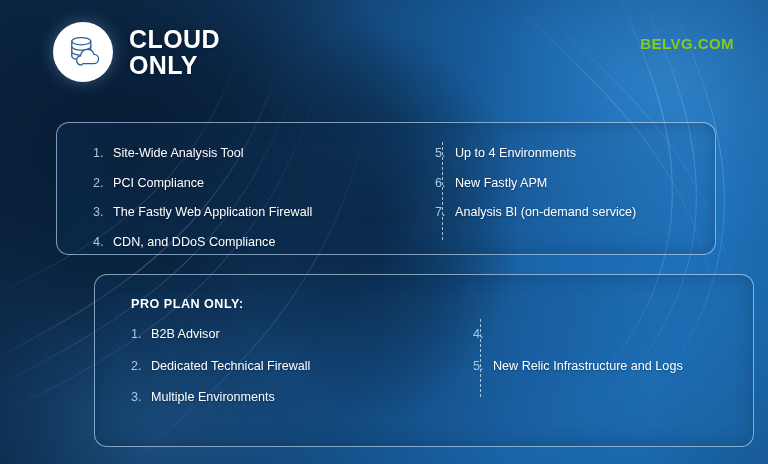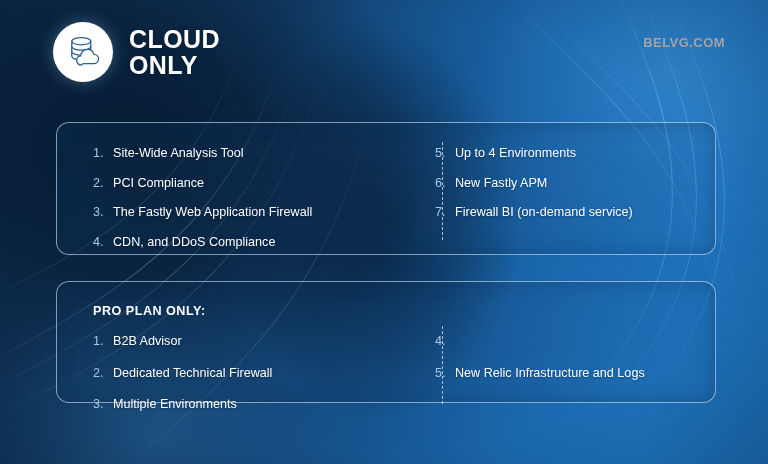--- a/index.html
+++ b/index.html
@@ -73,21 +73,21 @@
   .bg-streaks { position: absolute; inset: 0; }
   .bg-vig {
     position: absolute; inset: 0;
     background: radial-gradient(ellipse 86% 90% at 50% 50%,
         rgba(0,0,0,0) 52%, rgba(3,17,35,0.30) 100%);
   }
 
   
   .header {
     position: absolute;
-    left: 0; right: 9px; top: 0;
+    left: 0; right: 0; top: 0;
     height: 118px;
   }
   .brand {
     position: absolute;
     left: 53px; top: 22px;
     display: flex;
     align-items: center;
     gap: 16px;
   }
   .logo-circle {
@@ -106,42 +106,42 @@
     font-size: 25px;
     font-weight: 700;
     line-height: 1.04;
     letter-spacing: 0.4px;
     white-space: pre-line;
     text-shadow: 0 1px 3px rgba(4,20,40,0.45);
   }
   .site-url {
     position: absolute;
     right: 34px; top: 35px;
-    color: #a3a3a3;
-    font-size: 13px;
+    color: #84cc16;
+    font-size: 15px;
     font-weight: 700;
     letter-spacing: 0.45px;
   }
 
   
   .card {
     position: absolute;
     left: 56px;
     width: 660px;
     border: 1.3px solid rgba(200,226,248,0.62);
     border-radius: 13px;
     background: linear-gradient(105deg,
         rgba(18,58,100,0.30) 0%,
         rgba(16,52,92,0.26) 40%,
         rgba(40,110,180,0.16) 100%);
     box-shadow: 0 0 18px rgba(10,35,66,0.30) inset;
     box-sizing: border-box;
   }
   #card-cloud { top: 122px; height: 133px; }
-  #card-pro   { top: 281px; height: 122px; }
+  #card-pro   { top: 274px; height: 173px; margin-left: 38px; }
 
   .card-inner {
     position: relative;
     height: 100%;
     padding: 0 26px;
     box-sizing: border-box;
   }
 
   .pro-heading {
     position: absolute;
@@ -302,21 +302,21 @@
             <li>
               <span class="num">5.</span>
               <span class="txt">Up to 4 Environments</span>
             </li>
             <li>
               <span class="num">6.</span>
               <span class="txt">New Fastly APM</span>
             </li>
             <li>
               <span class="num">7.</span>
-              <span class="txt">Firewall BI (on-demand service)</span>
+              <span class="txt">Analysis BI (on-demand service)</span>
             </li>
           </ol>
         </div>
       </div>
 
       <div class="vdivider" id="div-cloud"></div>
     </div>
   </div>
 
   <div class="card" id="card-pro">

